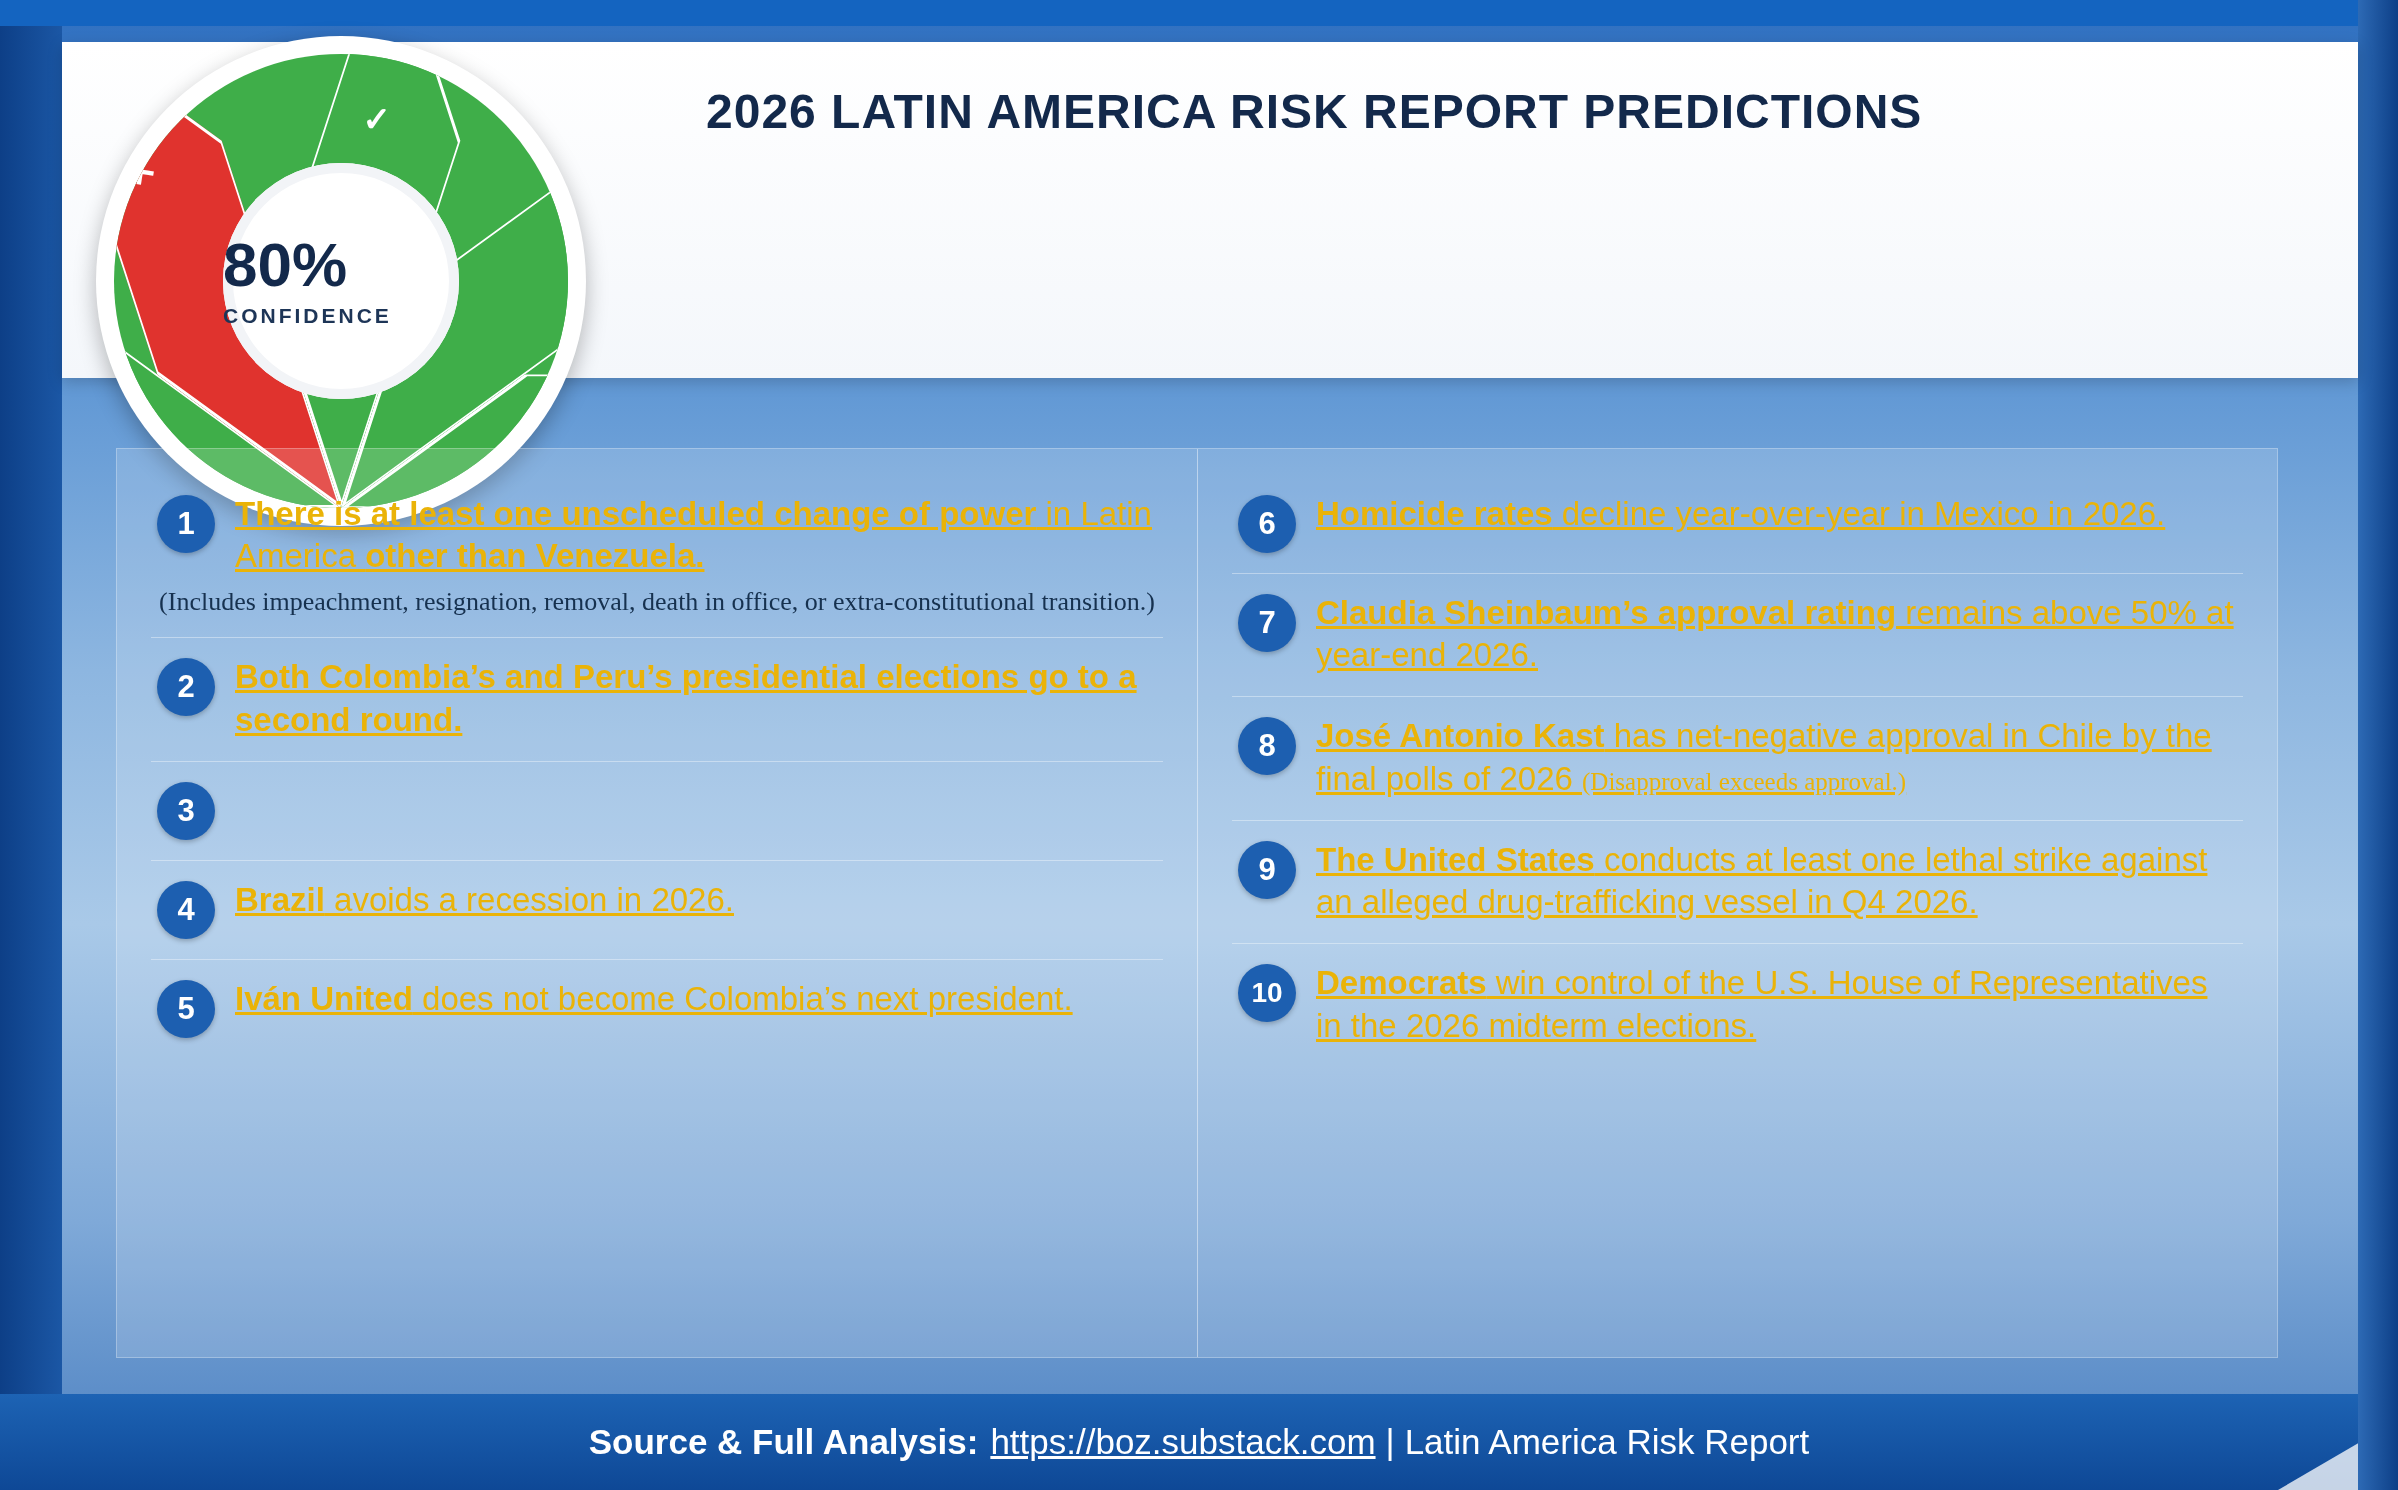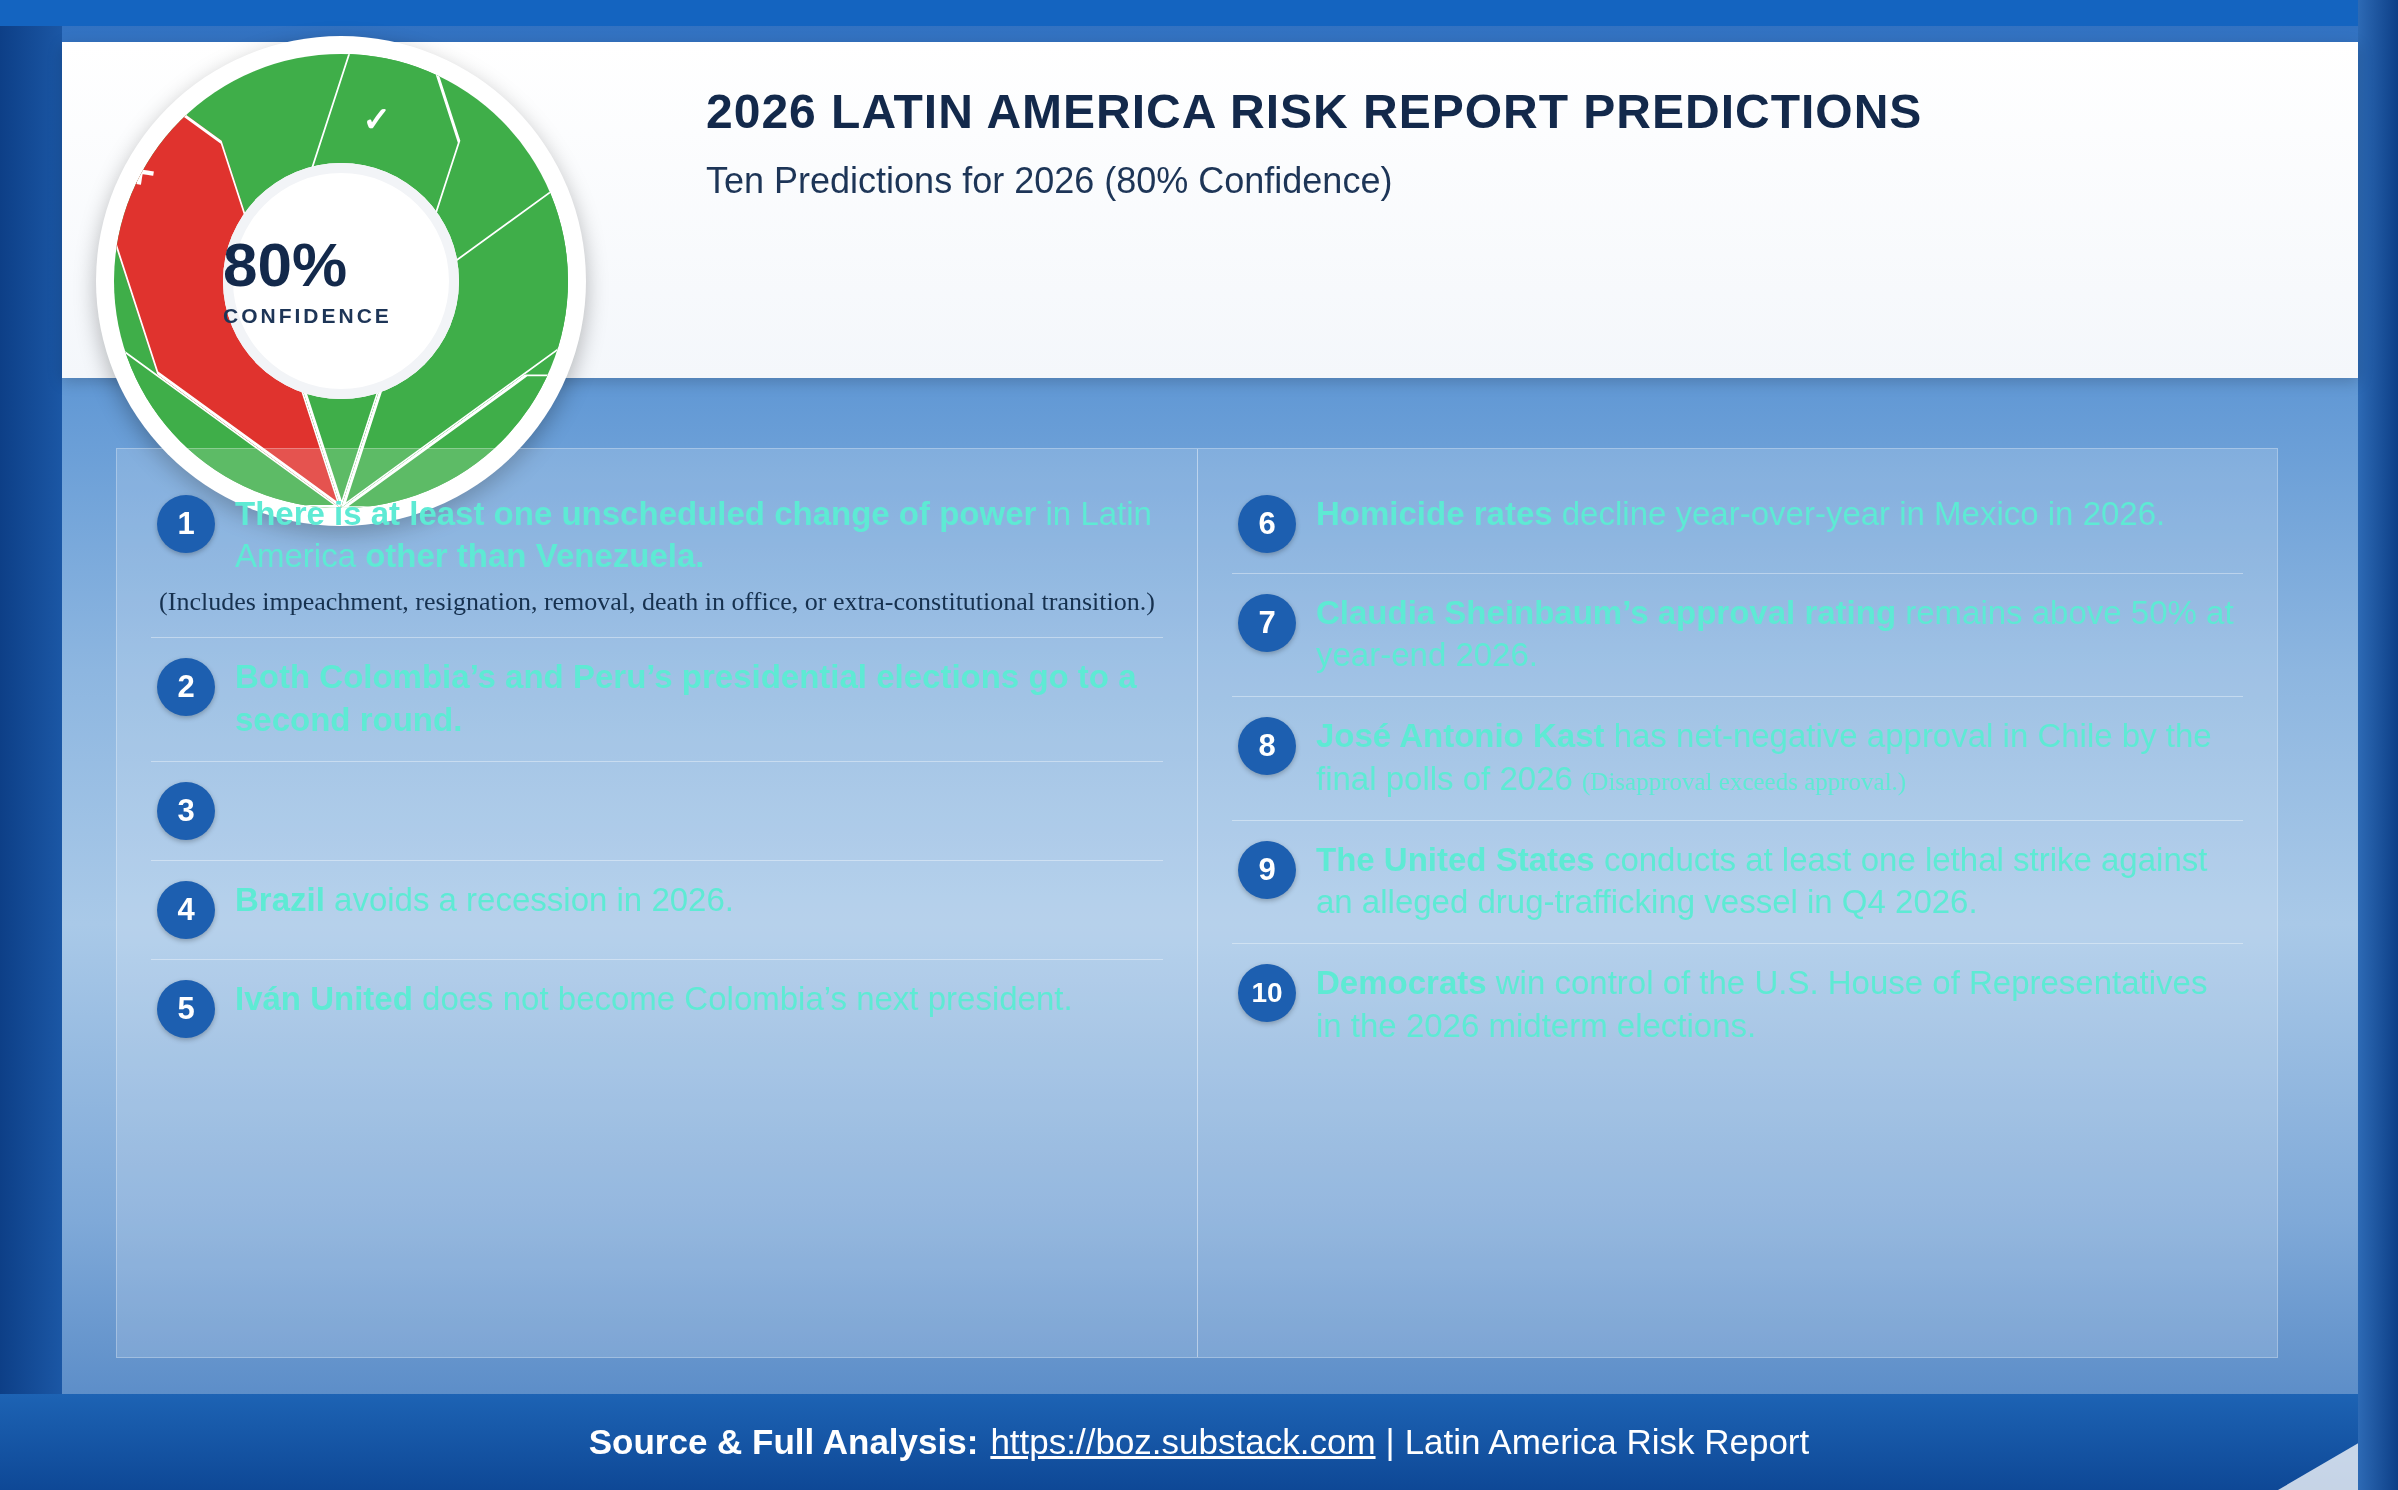--- a/index.html
+++ b/index.html
@@ -199,24 +199,25 @@
     font-size: 31px;
     display: flex;
     align-items: center;
     justify-content: center;
     box-shadow: 0 2px 5px rgba(0,0,0,.25);
     margin-top: 2px;
   }
   .num.wide { font-size: 28px; }
 
   .txt {
-    color: #5eead4;
+    color: #eab308;
     font-size: 33px;
     line-height: 1.28;
     font-weight: 400;
+    text-decoration: underline;
   }
   .txt .b { font-weight: 700; }
   .note {
     display: block;
     margin-top: 10px;
     font-size: 26px;
     color: #16314f;
     font-family: "Liberation Serif", serif;
   }
   .note-inline {
@@ -249,21 +250,20 @@
 <div id="bg">
   <div id="bg-top"></div>
   <div id="bg-bottom"></div>
   <div class="diag-streak"></div>
 </div>
 
 <div id="header-band"></div>
 
 <div id="header-text">
   <h1 id="header-title">2026 LATIN AMERICA RISK REPORT PREDICTIONS</h1>
-  <div id="header-sub">Ten Predictions for 2026 (80% Confidence)</div>
 </div>
 
 <div id="wheel">
   <div class="wheel-outer"></div>
   <div class="wheel-ring" id="wheel-ring">
       <div class="seg" style="transform: rotate(-90deg) skewY(-54deg);"></div>
       <div class="seg miss" style="transform: rotate(-54deg) skewY(-54deg);">
         <span class="seg-mark" style="transform: skewY(54deg) rotate(18deg);">✕</span>
       </div>
       <div class="seg" style="transform: rotate(-18deg) skewY(-54deg);">

